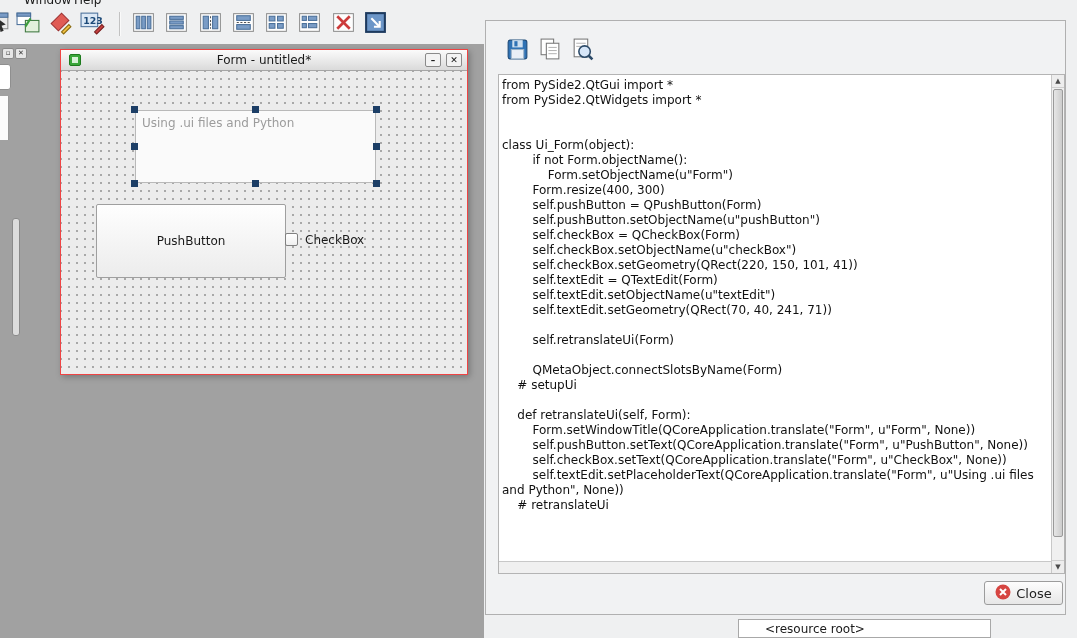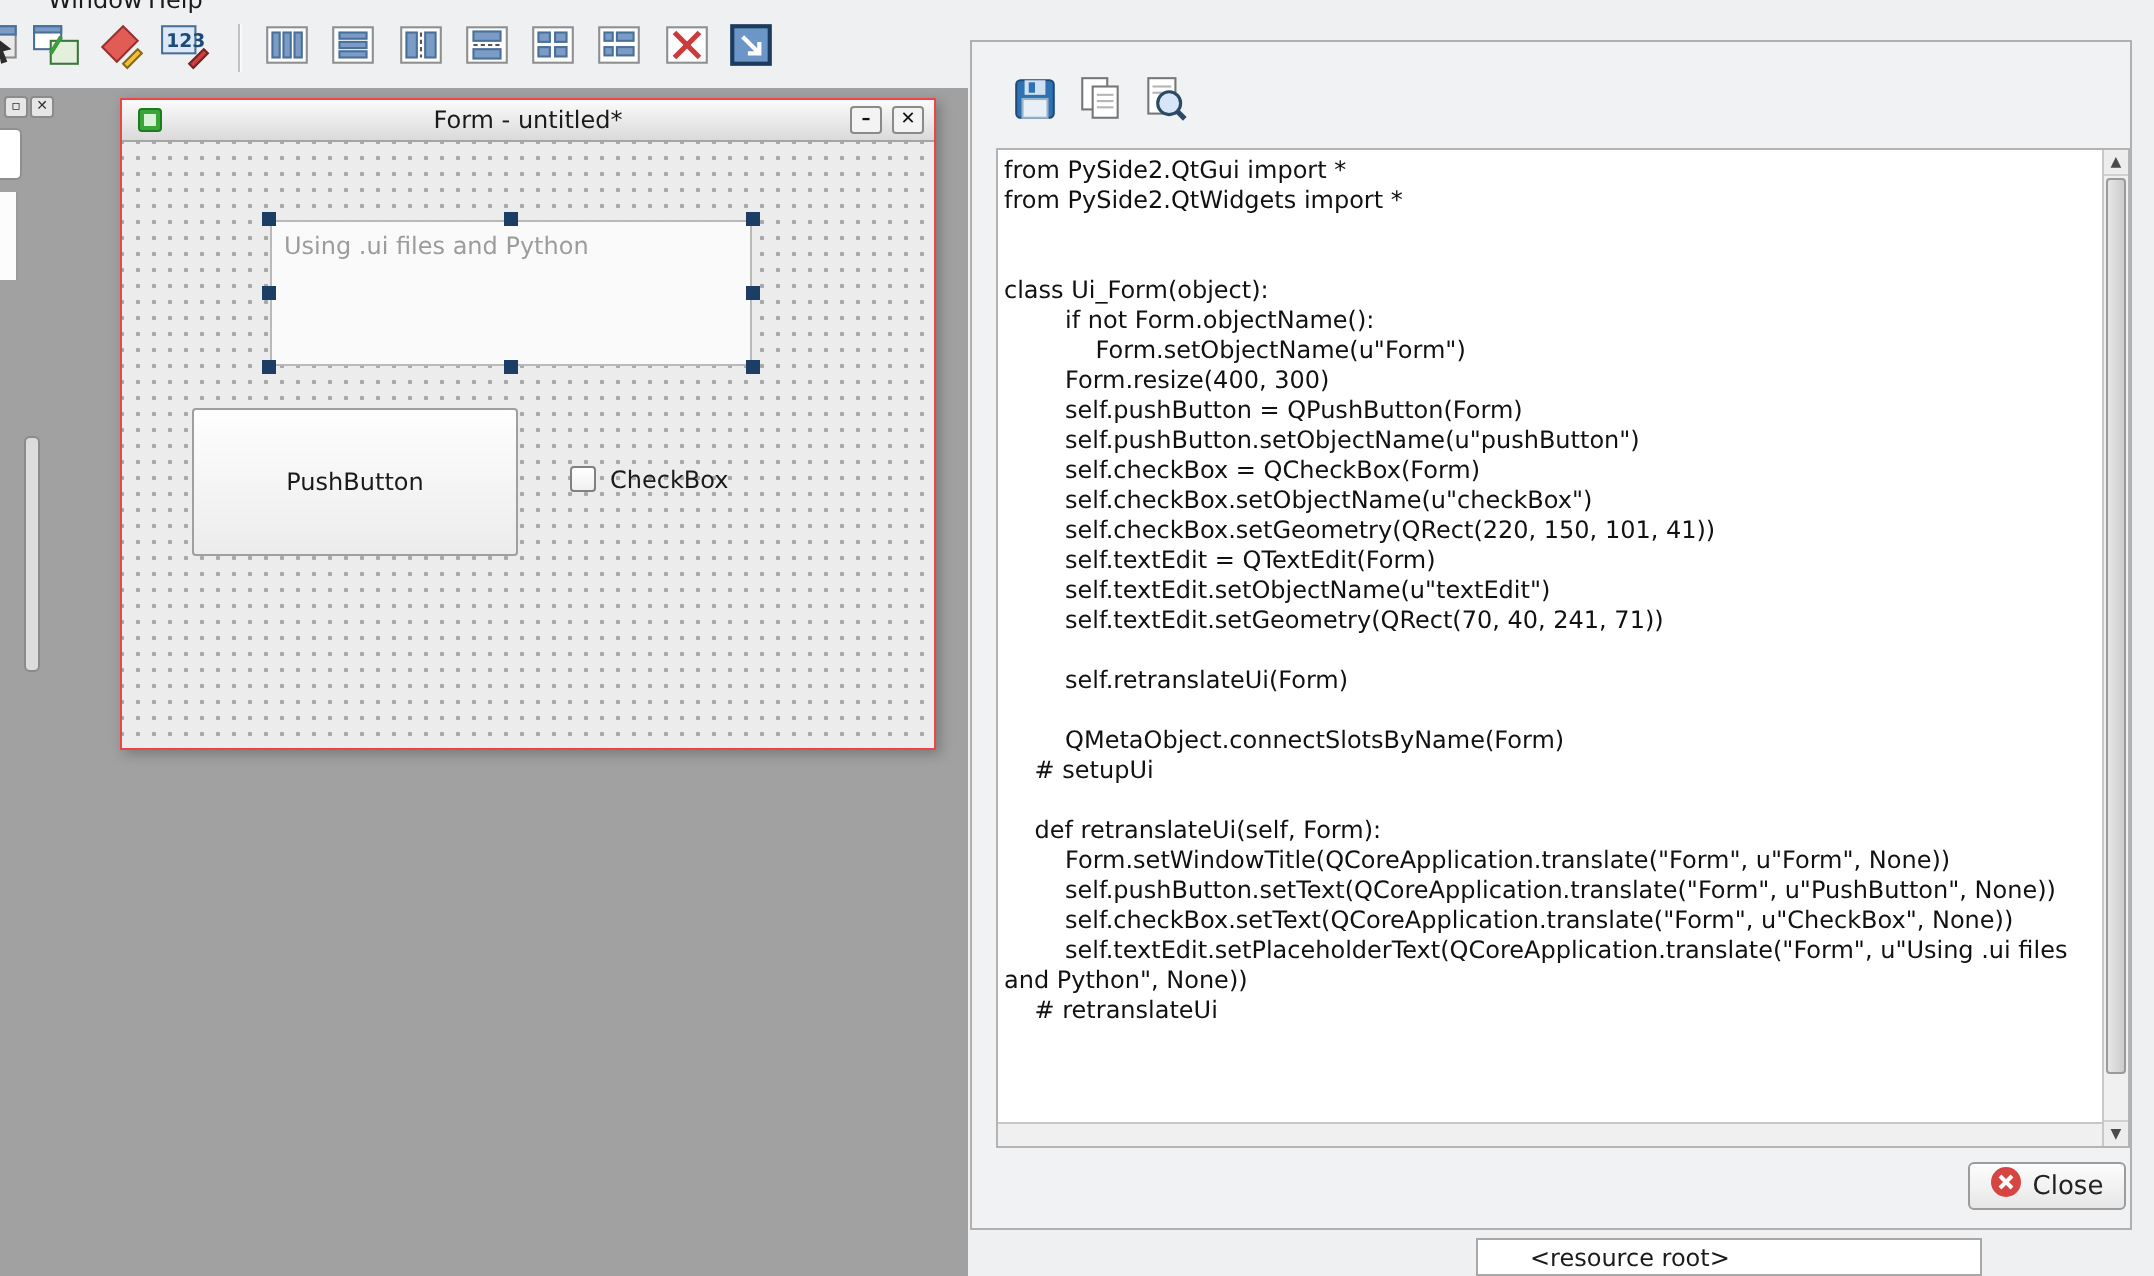--- a/index.html
+++ b/index.html
@@ -33,21 +33,21 @@
   .cap-btn { position:absolute; top:3px; width:16px; height:14px; background:#f3f3f3; border:1px solid #8a8a8a; border-radius:2px; font-size:9px; font-weight:bold; line-height:12px; text-align:center; color:#111; }
   .form-body { position:absolute; left:0; top:21px; right:0; bottom:0;
     background-color:#ececec;
     background-image:radial-gradient(circle, #a8a8a8 1px, transparent 1.3px);
     background-size:8px 8px; background-position:4px 4px; }
 
   
   .w-textedit { position:absolute; left:74px; top:39px; width:241px; height:73px; background:#fafafa; border:1px solid #b9b9b9; }
   .w-textedit .ph { position:absolute; left:6px; top:5px; font-size:12px; color:#9c9c9c; }
   .hdl { position:absolute; width:7px; height:7px; background:#1c3e66; }
-  .w-pushbutton { position:absolute; left:35px; top:133px; width:163px; height:74px; background:linear-gradient(#fefefe,#ececec); border:1px solid #9f9f9f; border-radius:2px; display:flex; align-items:center; justify-content:center; font-size:12px; color:#1a1a1a; }
+  .w-pushbutton { position:absolute; left:35px; top:133px; width:190px; height:74px; background:linear-gradient(#fefefe,#ececec); border:1px solid #9f9f9f; border-radius:2px; display:flex; align-items:center; justify-content:center; font-size:12px; color:#1a1a1a; }
   .w-checkbox { position:absolute; left:224px; top:160px; height:17px; display:flex; align-items:center; }
   .w-checkbox .box { width:13px; height:13px; background:linear-gradient(#ffffff,#f0f0f0); border:1px solid #818181; border-radius:2px; }
   .w-checkbox .lbl { margin-left:7px; font-size:12px; color:#1a1a1a; }
 
   
   .dialog { position:absolute; left:485px; top:20px; width:581px; height:595px; background:#f1f2f3; border:1px solid #b0b0b0; }
   .dlg-icon { position:absolute; top:16px; width:25px; height:25px; }
   .code-area { position:absolute; left:12px; top:53px; width:567px; height:500px; background:#ffffff; border:1px solid #b4b4b4; }
   .code-text { position:absolute; left:0; top:0; right:13px; bottom:12px; padding:3px 0 0 3px; overflow:hidden; }
   .code-line { white-space:pre; font-family:"DejaVu Sans", "Liberation Sans", sans-serif; font-size:12px; line-height:15px; color:#111; height:15px; }

